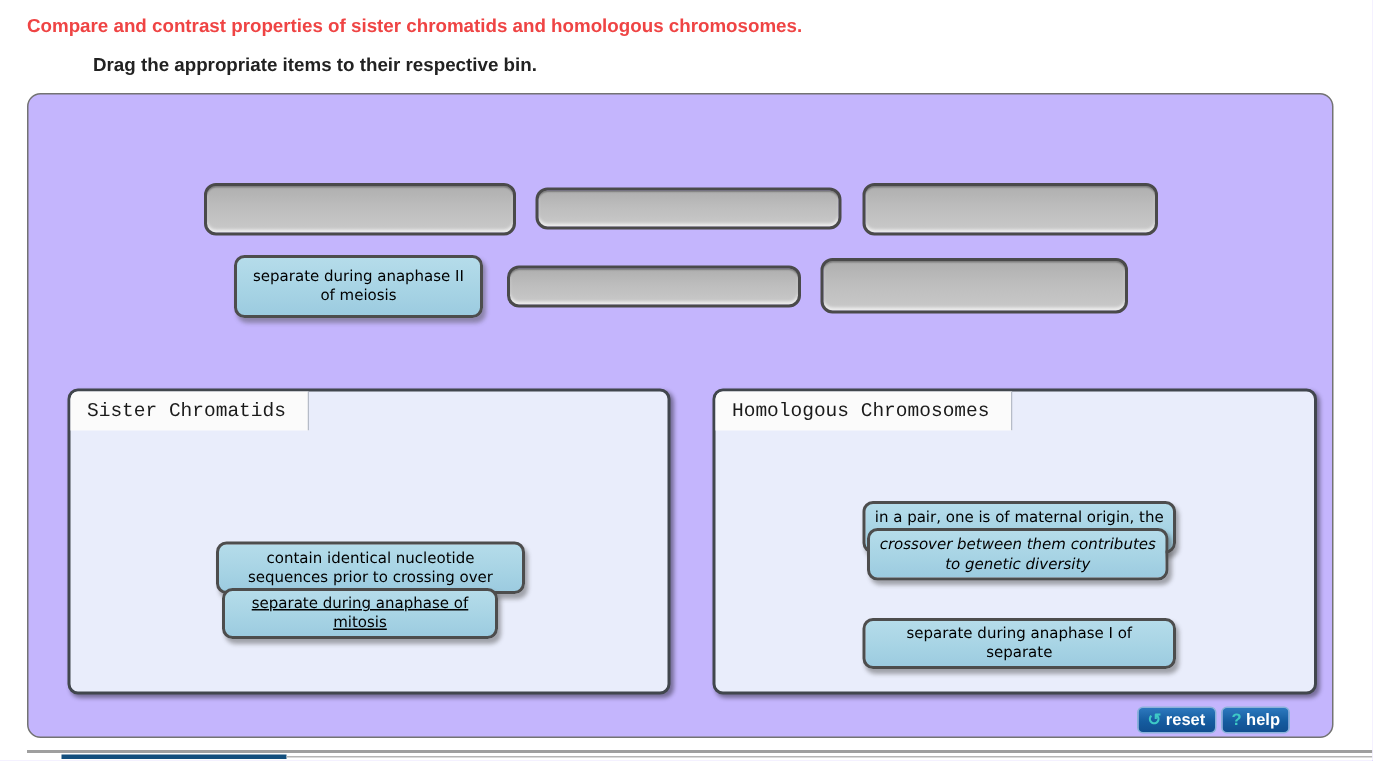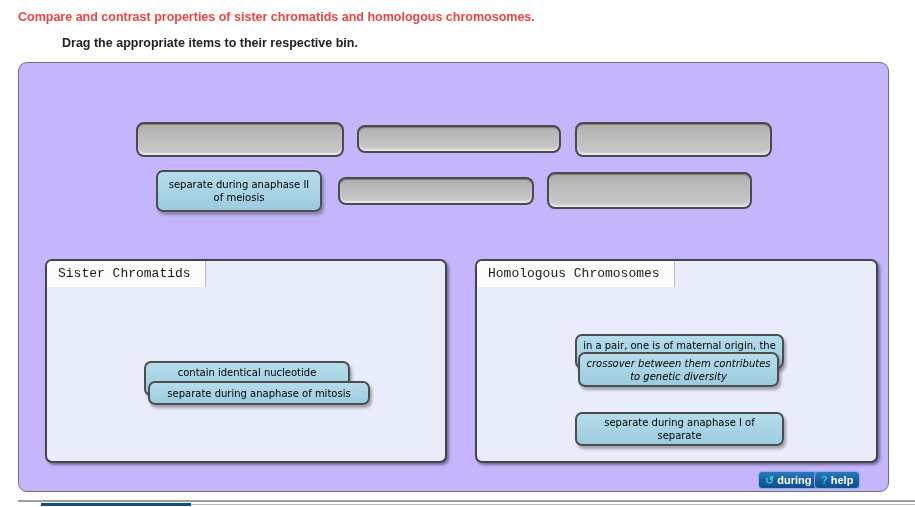--- a/index.html
+++ b/index.html
@@ -79,33 +79,33 @@
     <div class="slot" style="left:338px;top:62px;width:204px;height:28px;"></div>
     <div class="slot" style="left:556px;top:59px;width:197px;height:35px;"></div>
 
     <div class="chip" style="left:137px;top:107px;width:166px;min-height:42px;">separate during anaphase II of meiosis</div>
     <div class="slot" style="left:319px;top:114px;width:196px;height:28px;"></div>
     <div class="slot" style="left:528px;top:109px;width:205px;height:37px;"></div>
 
     <div class="bin" style="left:26px;top:196px;width:402px;height:204px;">
       <div class="bin-tab">Sister Chromatids</div>
       <div class="chip" style="left:97px;top:64px;width:206px;min-height:35px;margin-top:36px;">contain identical nucleotide sequences prior to crossing over</div>
-      <div class="chip" style="left:101px;top:120px;width:222px;min-height:24px;">separate during anaphase of mitosis</div>
+      <div class="chip" style="left:101px;top:131px;width:184px;min-height:24px;text-decoration:underline;">separate during anaphase of mitosis</div>
     </div>
 
     <div class="bin" style="left:456px;top:196px;width:403px;height:204px;">
       <div class="bin-tab">Homologous Chromosomes</div>
       <div class="chip" style="left:98px;top:31px;width:209px;min-height:35px;margin-top:42px;">in a pair, one is of maternal origin, the other of paternal origin</div>
       <div class="chip" style="left:101px;top:91px;width:201px;min-height:35px;font-style:italic;">crossover between them contributes to genetic diversity</div>
       <div class="chip" style="left:98px;top:151px;width:209px;min-height:24px;">separate during anaphase I of separate</div>
     </div>
 
     <div class="btn" style="left:739px;top:408px;">
       <span class="ico">↺</span>
-      <span>during</span>
+      <span>reset</span>
     </div>
     <div class="btn" style="left:795px;top:408px;">
       <span class="ico">?</span>
       <span>help</span>
     </div>
 
   </div>
 
   <div class="page-rule"></div>
   <div class="cutoff-blue"></div>

